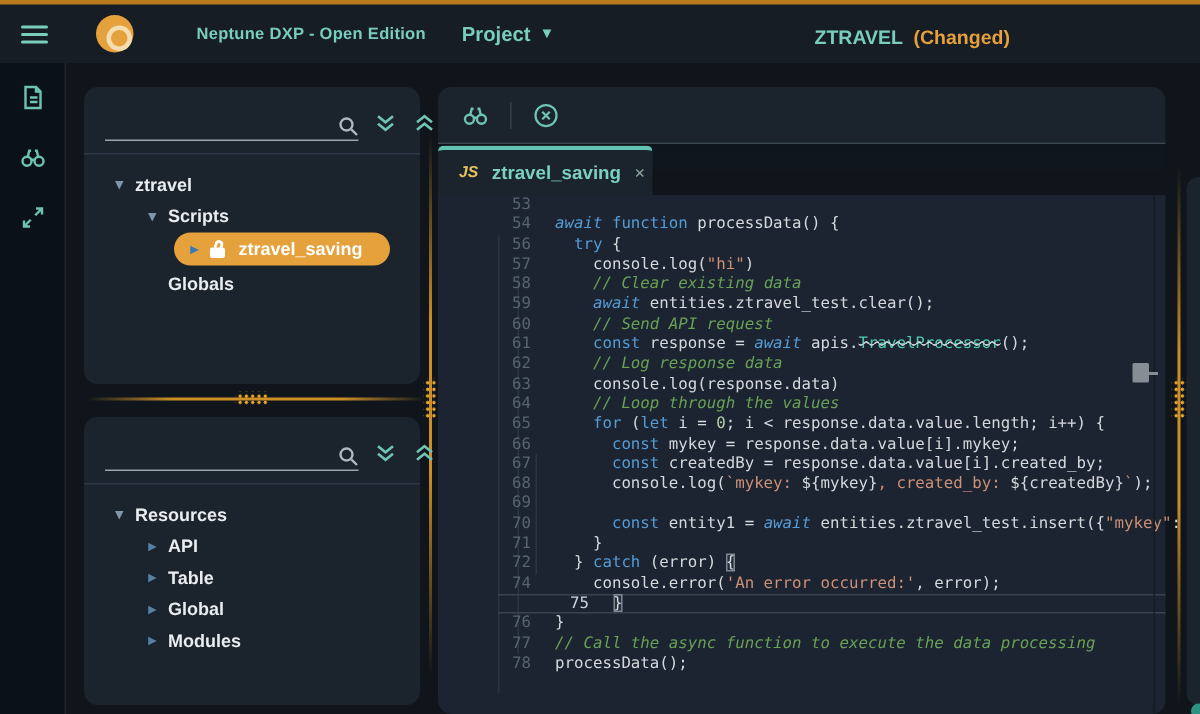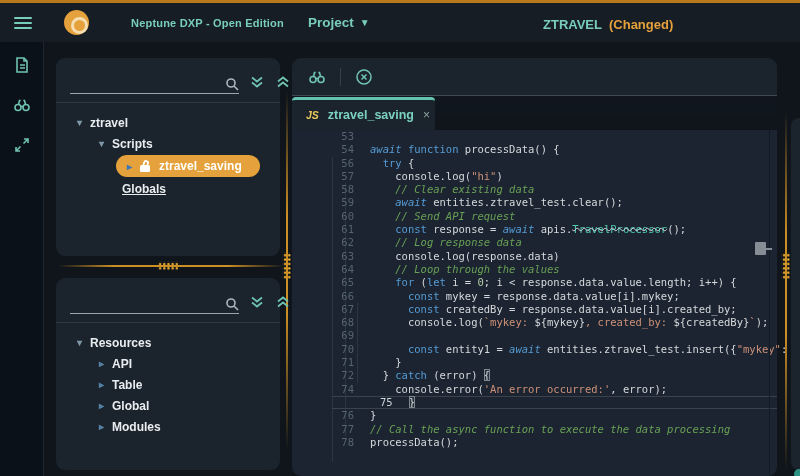--- a/index.html
+++ b/index.html
@@ -198,21 +198,21 @@
       <div class="trow selected" style="padding-left: 60px;">
         <div class="pill">
           <span class="caret col">▸</span>
           <span class="lockwrap">
             <span class="lock-shackle"></span>
             <span class="lock-body"></span>
           </span>
           <span class="lbl">ztravel_saving</span>
         </div>
       </div>
-      <div class="trow" style="padding-left: 48px; text-decoration: underline;">
+      <div class="trow" style="padding-left: 38px;">
         <span class="caret "></span>
         <span class="lbl">Globals</span>
       </div>
     </div>
 </div>
 
 <div class="hsplit-line"></div>
 <div class="hsplit-grip"></div>
 <div class="vsplit vsplit1"></div>
 <div class="vgrip vgrip1"></div>

